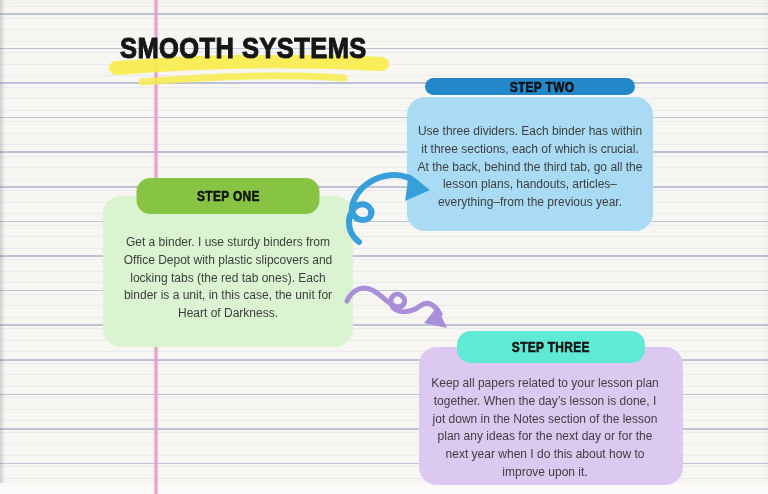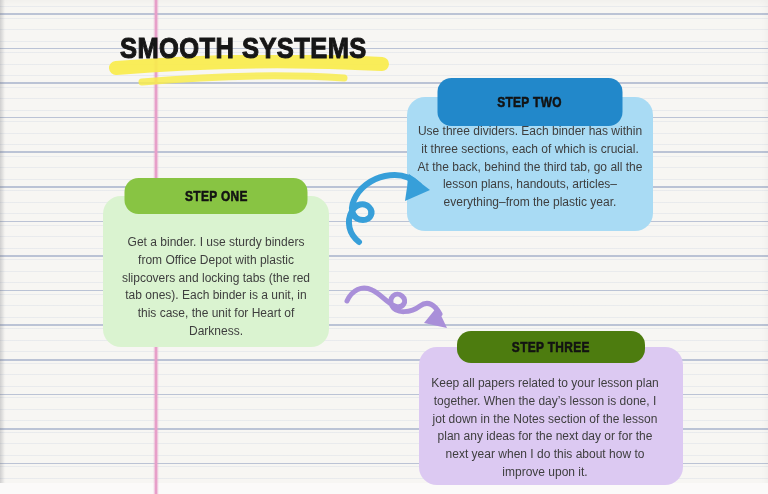--- a/index.html
+++ b/index.html
@@ -49,30 +49,30 @@
   }
   .pill-text{
     font-weight:700;font-size:14px;color:#131313;letter-spacing:0.4px;
     -webkit-text-stroke:0.55px #131313;white-space:nowrap;
     display:inline-block;transform:scaleX(0.85);transform-origin:center center;
   }
   .card-body{
     margin:0;font-size:12px;line-height:1.48;color:#3e3e3e;text-align:center;
   }
   
-  .card1{left:103px;top:196px;width:226px;height:151px;background:#daf3d0;}
+  .card1{left:103px;top:196px;width:250px;height:151px;background:#daf3d0;}
   .card1 .pill{top:-18px;transform:translateX(-50%);width:183px;height:36px;background:#88c443;}
   .card1 .card-body{padding:38px 15px 0 15px;text-align:center;}
   
   .card2{left:407px;top:97px;width:246px;height:134px;background:#a9dbf4;}
-  .card2 .pill{top:-19px;transform:translateX(-50%);width:185px;height:48px;background:#2288ca;}
+  .card2 .pill{top:-19px;transform:translateX(-50%);width:185px;height:17px;background:#2288ca;padding-left:25px;}
   .card2 .card-body{padding:26px 9px 0 9px;}
   
   .card3{left:419px;top:347px;width:264px;height:138px;background:#dcc9f2;}
-  .card3 .pill{top:-16px;transform:translateX(-50%);width:188px;height:32px;background:#4d7c0f;}
+  .card3 .pill{top:-16px;transform:translateX(-50%);width:188px;height:32px;background:#5eead4;}
   .card3 .card-body{padding:28px 22px 0 10px;}
   .arrows{position:absolute;left:0;top:0;z-index:5;pointer-events:none;}
 </style>
 </head>
 <body>
 
 <div class="canvas">
 
   <div class="page-edge-left"></div>
   <div class="bottom-margin-strip"></div>
@@ -90,21 +90,21 @@
     <div class="pill">
       <span class="pill-text">STEP ONE</span>
     </div>
     <p class="card-body">Get a binder. I use sturdy binders from Office Depot with plastic slipcovers and locking tabs (the red tab ones). Each binder is a unit, in this case, the unit for Heart of Darkness.</p>
   </section>
 
   <section class="card card2">
     <div class="pill">
       <span class="pill-text">STEP TWO</span>
     </div>
-    <p class="card-body">Use three dividers. Each binder has within it three sections, each of which is crucial. At the back, behind the third tab, go all the lesson plans, handouts, articles–everything–from the plastic year.</p>
+    <p class="card-body">Use three dividers. Each binder has within it three sections, each of which is crucial. At the back, behind the third tab, go all the lesson plans, handouts, articles–everything–from the previous year.</p>
   </section>
 
   <section class="card card3">
     <div class="pill">
       <span class="pill-text">STEP THREE</span>
     </div>
     <p class="card-body">Keep all papers related to your lesson plan together. When the day’s lesson is done, I jot down in the Notes section of the lesson plan any ideas for the next day or for the next year when I do this about how to improve upon it.</p>
   </section>
 
   <svg class="arrows" width="768" height="494" viewBox="0 0 768 494">

